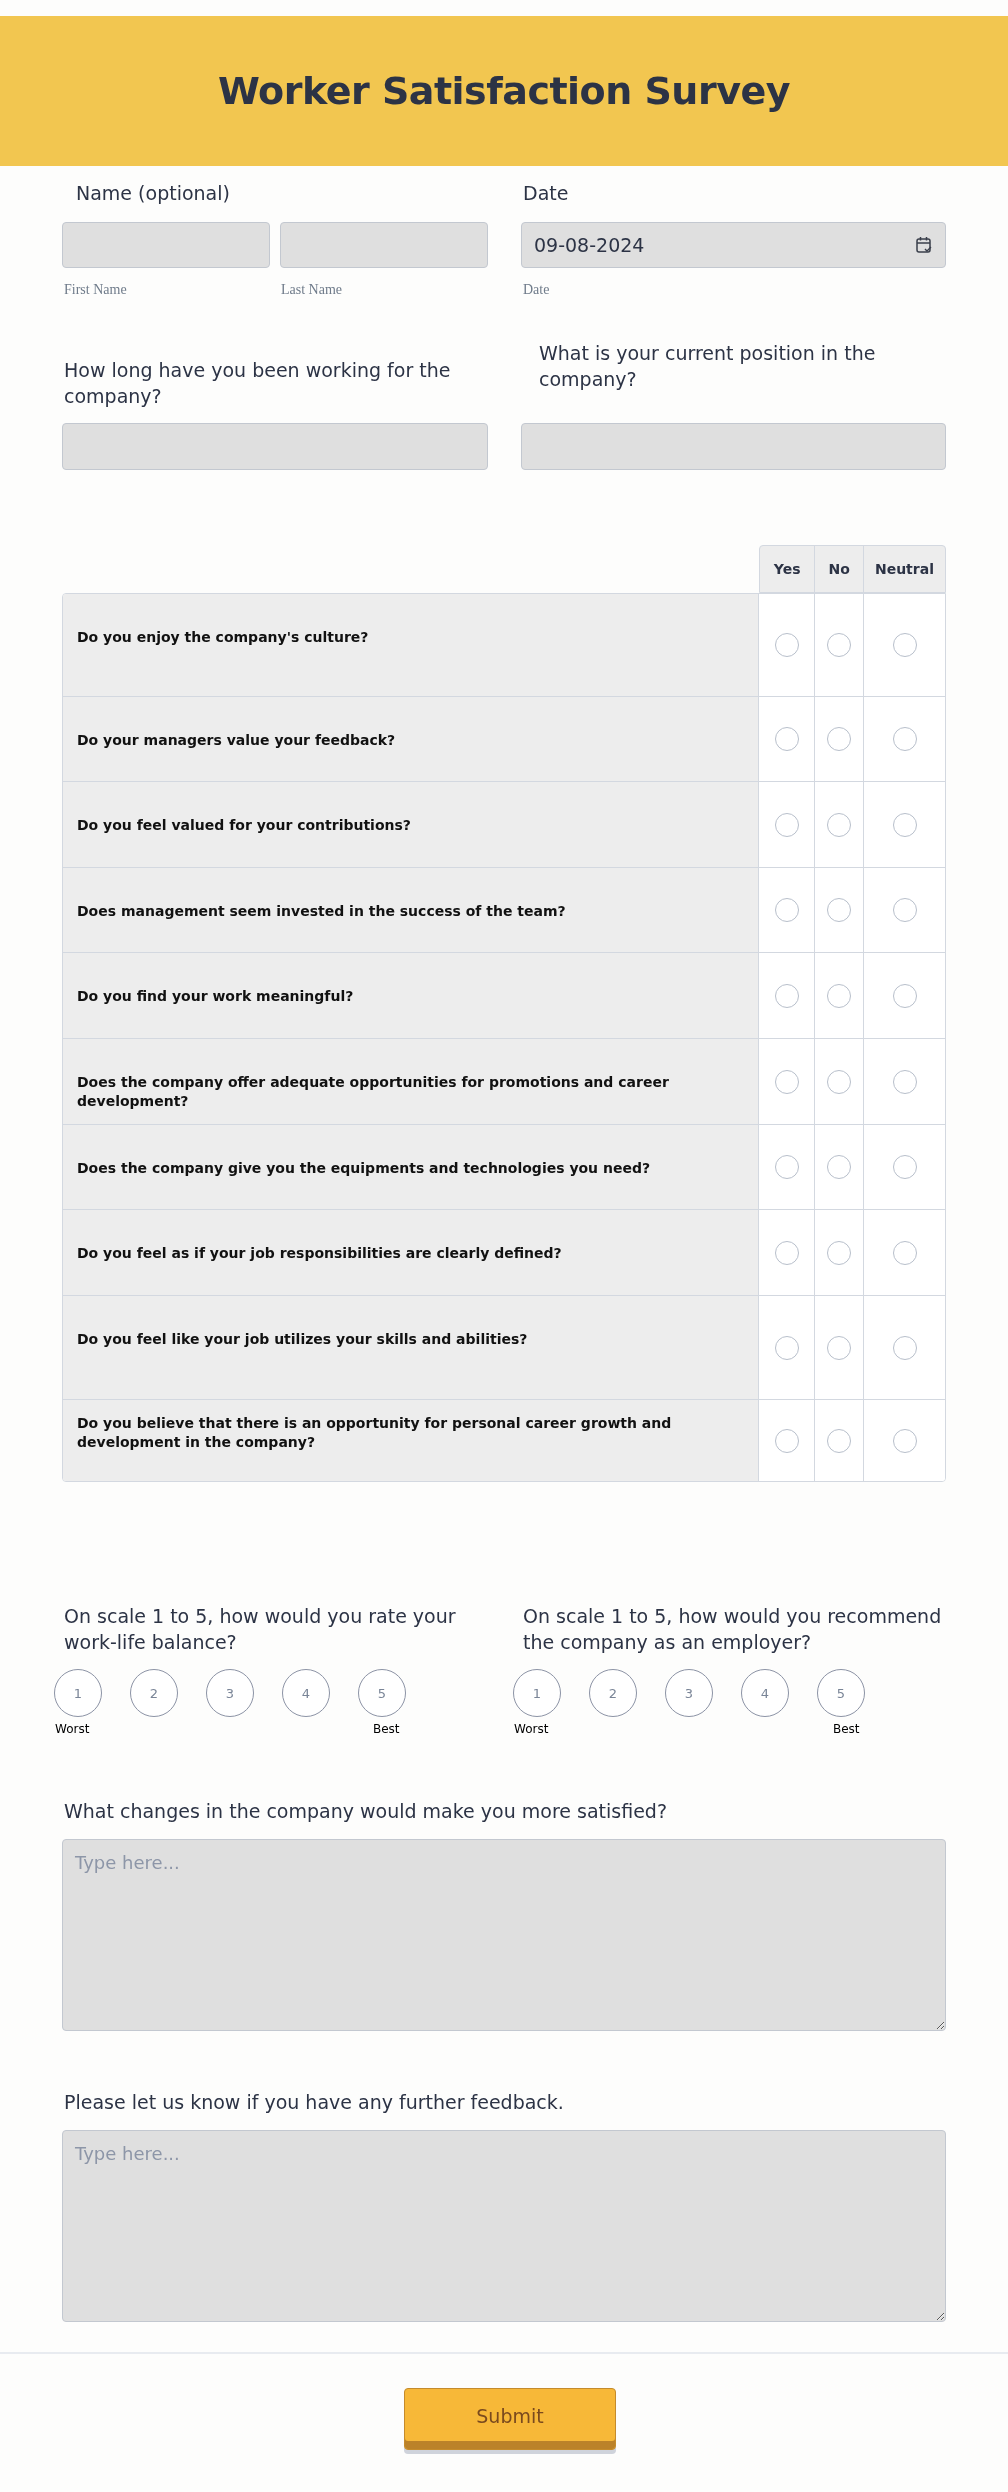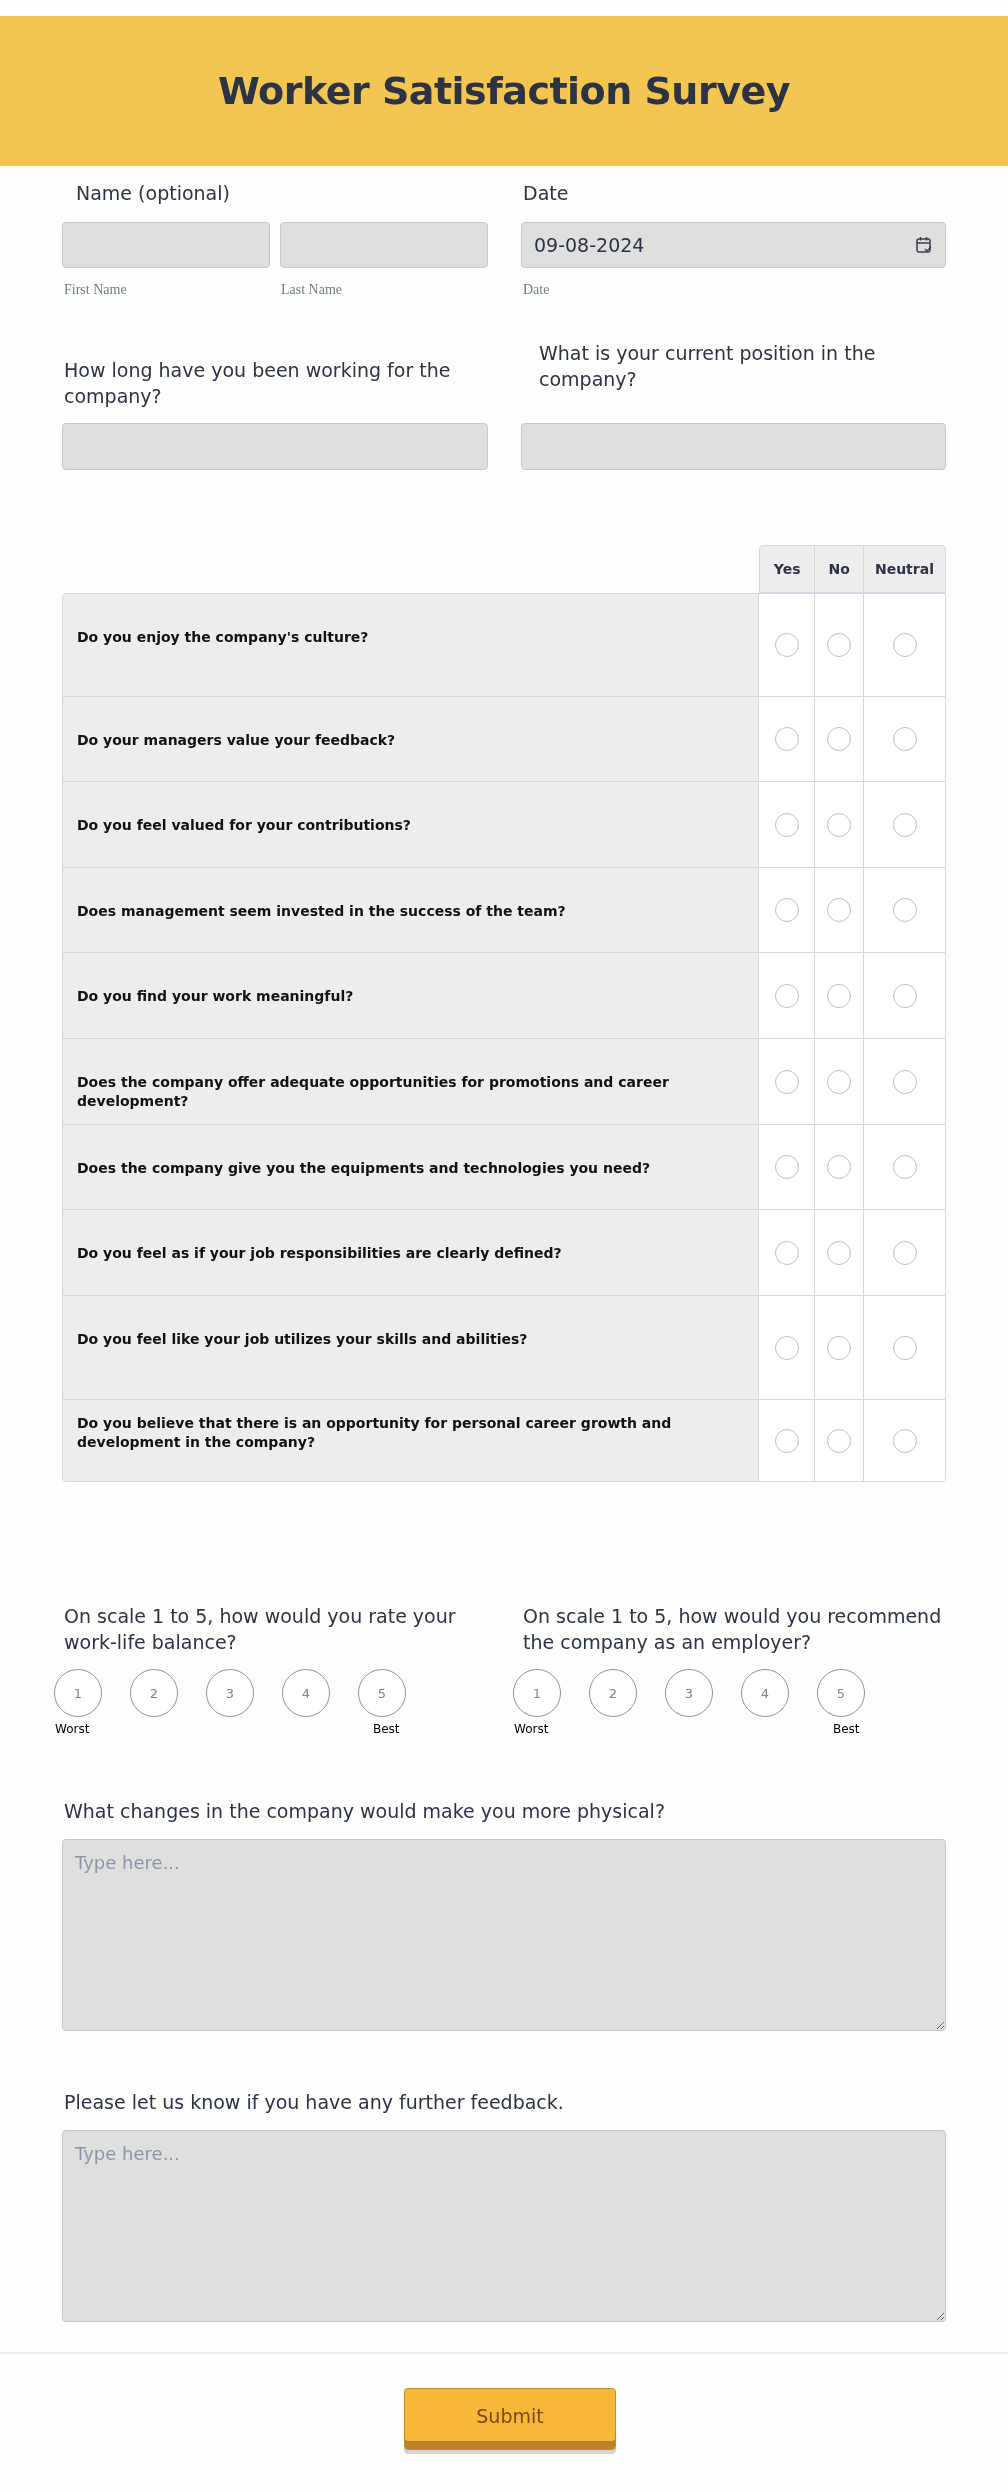--- a/index.html
+++ b/index.html
@@ -211,20 +211,20 @@
 <div id="rating2">
     <div class="rate" style="left: 513px; top: 1669px;">1</div>
     <div class="rate" style="left: 589px; top: 1669px;">2</div>
     <div class="rate" style="left: 665px; top: 1669px;">3</div>
     <div class="rate" style="left: 741px; top: 1669px;">4</div>
     <div class="rate" style="left: 817px; top: 1669px;">5</div>
   </div>
 <div class="rate-cap" style="left:514px;top:1722px;">Worst</div>
 <div class="rate-cap" style="left:833px;top:1722px;">Best</div>
 
-<div class="abs label" style="left:64px;top:1798px;">What changes in the company would make you more physical?</div>
+<div class="abs label" style="left:64px;top:1798px;">What changes in the company would make you more satisfied?</div>
 <textarea class="ta" style="top: 1839px;" placeholder="Type here..."></textarea>
 
 <div class="abs label" style="left:64px;top:2089px;">Please let us know if you have any further feedback.</div>
 <textarea class="ta" style="top: 2130px;" placeholder="Type here..."></textarea>
 
 <div class="divider"></div>
 <button class="submit">Submit</button>
 
 </body></html>

